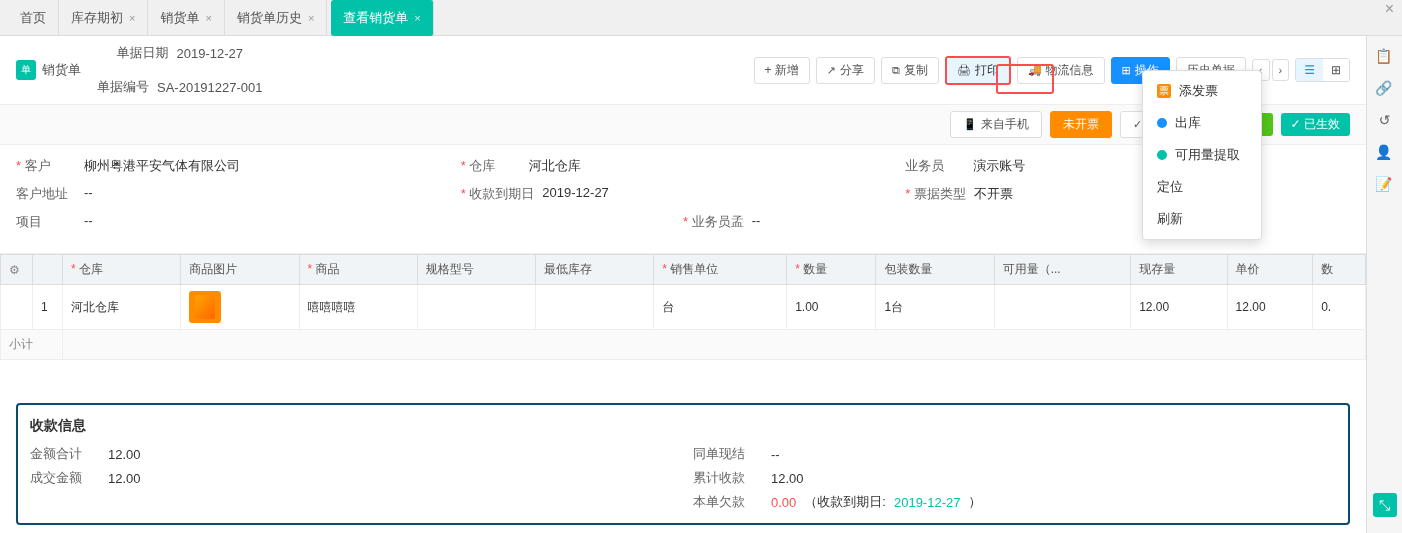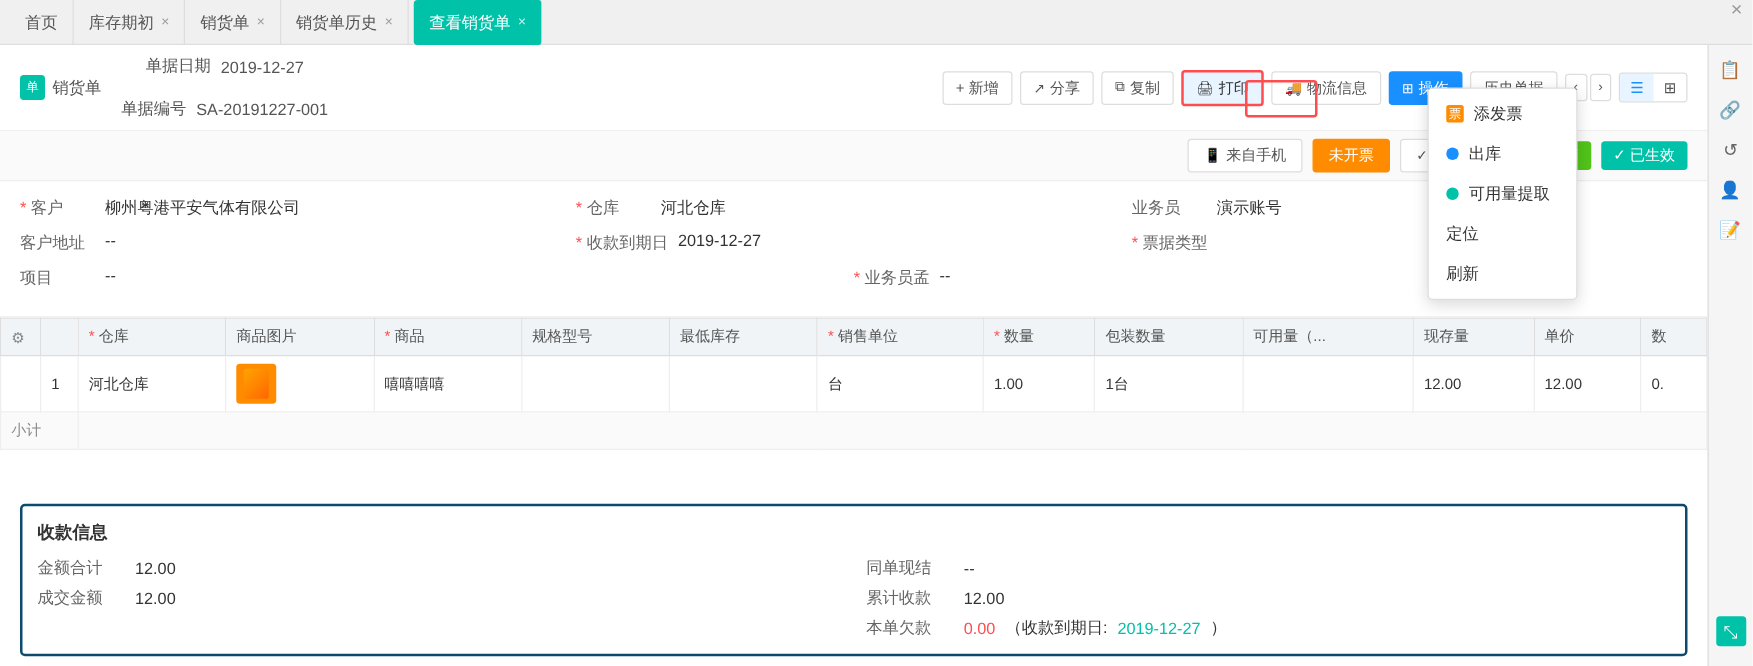--- a/index.html
+++ b/index.html
@@ -244,20 +244,21 @@
         <div class="form-field" style="flex: 2;">
           <span class="form-label">客户地址</span>
           <span class="form-value">--</span>
         </div>
         <div class="form-field" style="flex: 2;">
           <span class="form-label required">收款到期日</span>
           <span class="form-value">2019-12-27</span>
         </div>
         <div class="form-field" style="flex: 2;">
           <span class="form-label required">票据类型</span>
+          <span class="form-value">不开票</span>
         </div>
       </div>
       <div class="form-row">
         <div class="form-field" style="flex: 2;">
           <span class="form-label">项目</span>
           <span class="form-value">--</span>
         </div>
         <div class="form-field" style="flex: 2;">
           <span class="form-label required">业务员孟</span>
           <span class="form-value">--</span>

